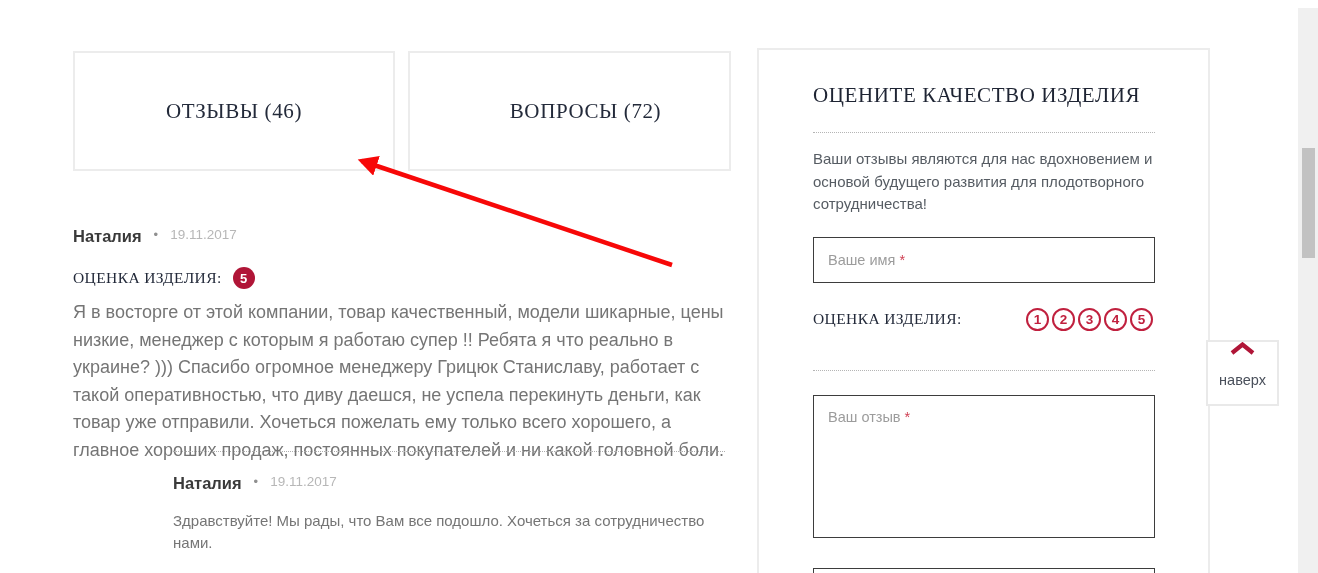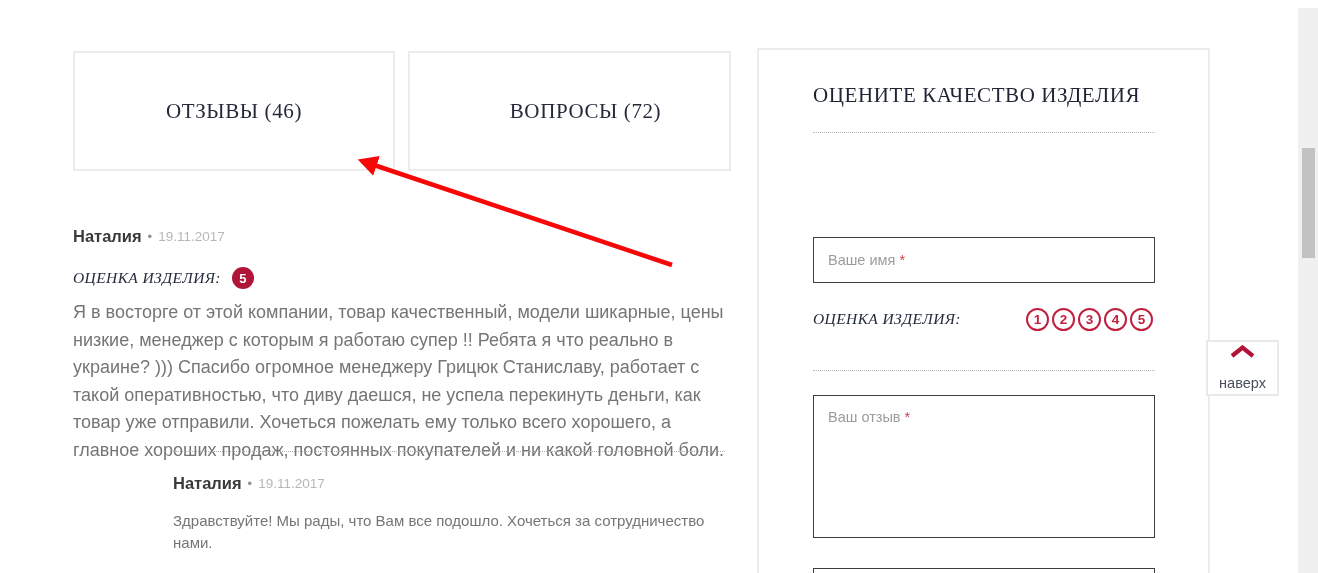--- a/index.html
+++ b/index.html
@@ -12,29 +12,29 @@
   .tab {
     position:absolute; top:43px; height:120px; background:#fff;
     border:2px solid #ececec; display:flex; align-items:center; justify-content:center;
     font-family:"Liberation Serif", serif; font-size:21px; color:#232a3a;
     letter-spacing:.6px; cursor:pointer;
   }
   .tab--reviews   { left:73px;  width:322px; }
   .tab--questions { left:408px; width:323px;padding-left:32px; }
 
   
-  .author-row { position:absolute; display:flex; align-items:center; gap:6px; }
+  .author-row { position:absolute; display:flex; align-items:flex-start; gap:12px; }
   .author-row--main  { left:73px;  top:219px; }
   .author { font-weight:bold; font-size:16.5px; color:#3a3a3a; }
   .dot    { font-size:13px; color:#8f8f8f; }
   .date   { font-size:13.5px; color:#b7b7b7; }
 
   .rating-row { position:absolute; left:73px; top:258px; height:24px; display:flex; align-items:center; gap:11px; }
   .rating-label {
-    font-family:"Liberation Serif", serif; font-size:15.5px; color:#232a3a; letter-spacing:.4px;font-style:italic;
+    font-family:"Liberation Serif", serif; font-size:15.5px; color:#232a3a; letter-spacing:.4px;
   }
   .badge {
     width:22px; height:22px; border-radius:50%; background:#b01537; color:#fff;
     font-size:13px; font-weight:bold; display:flex; align-items:center; justify-content:center;
   }
   .review-text {
     position:absolute; left:73px; top:291px; width:660px;
     font-size:18px; line-height:27.5px; color:#757575;
   }
 
@@ -90,23 +90,23 @@
   }
   .circles { display:flex; gap:3px; }
   .circ {
     width:23px; height:23px; border:2px solid #c0203e; border-radius:50%;
     color:#c0203e; font-size:13.5px; font-weight:bold;
     display:flex; align-items:center; justify-content:center; cursor:pointer; background:#fff;
   }
 
   
   .to-top {
-    position:absolute; left:1206px; top:332px; width:73px; height:56px;
+    position:absolute; left:1206px; top:332px; width:73px; height:66px;
     background:#fff; border:2px solid #e9e9e9; cursor:pointer;
-    display:flex; flex-direction:column; align-items:center; justify-content:center; gap:17px;
+    display:flex; flex-direction:column; align-items:center; gap:17px;
   }
   .to-top-label { font-size:14.5px; color:#4a505b; }
 
   
   .sb-track  { position:absolute; left:1298px; top:0; width:20px; height:573px; background:#f0f0f0; cursor:pointer; }
   .sb-thumb  { position:absolute; left:1302px; top:140px; width:13px; height:110px; background:#c2c2c2; cursor:pointer; }
   .sb-corner { position:absolute; left:1301px; top:566px; width:14px; height:7px; background:#4f4f4f; }
 
   
   .arrow-overlay { position:absolute; left:0; top:0; width:1318px; height:573px; pointer-events:none; z-index:50; }
@@ -140,20 +140,21 @@
     </div>
     <div class="reply-body">Здравствуйте! Мы рады, что Вам все подошло. Хочеться за сотрудничество нами.</div>
     <a class="reply-link">
       <span class="lnk">Ответить</span><span class="plus">+</span>
     </a>
   </div>
 
   <div class="panel">
     <div class="panel-title">ОЦЕНИТЕ КАЧЕСТВО ИЗДЕЛИЯ</div>
     <div class="dotsep dotsep--1"></div>
+    <div class="panel-intro">Ваши отзывы являются для нас вдохновением и основой будущего развития для плодотворного сотрудничества!</div>
 
     <div class="field field--name">
       <input type="text" style="">
       <span class="ph ph--center">
         <span>Ваше имя</span>
         <span class="req">*</span>
       </span>
     </div>
 
     <div class="panel-rating-row">

